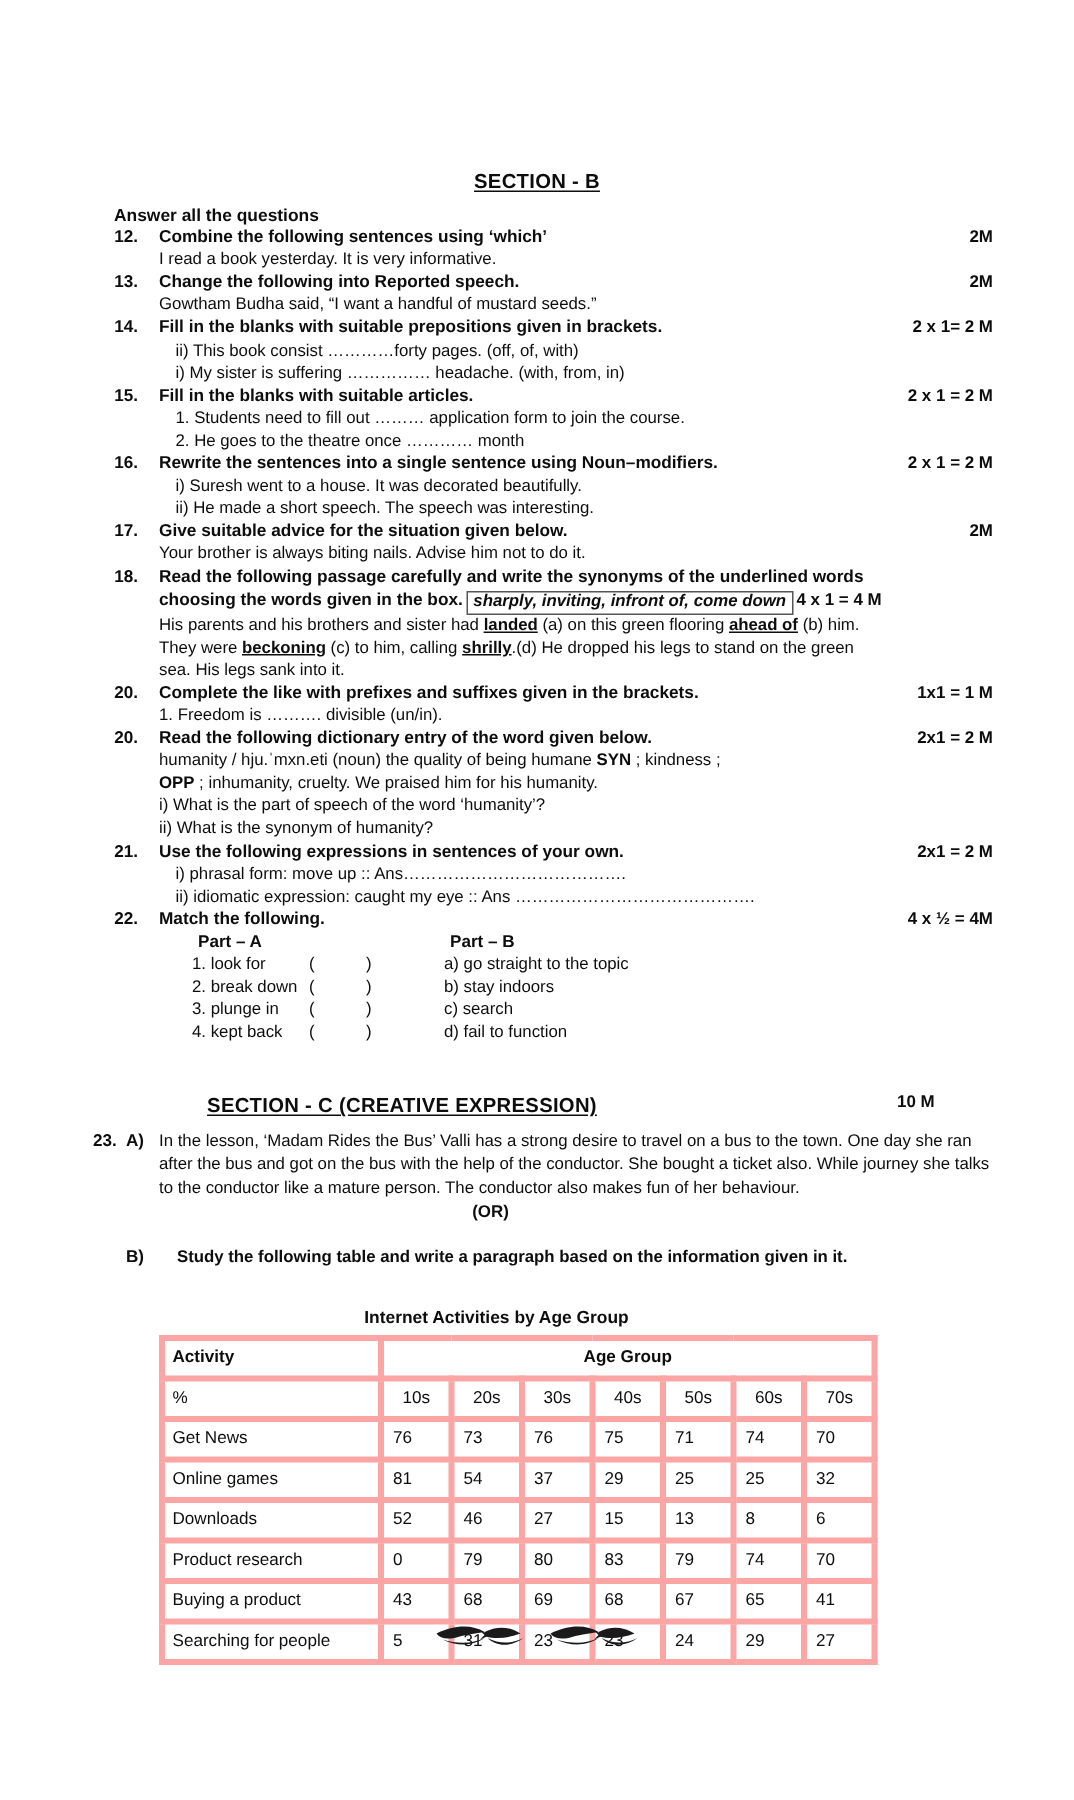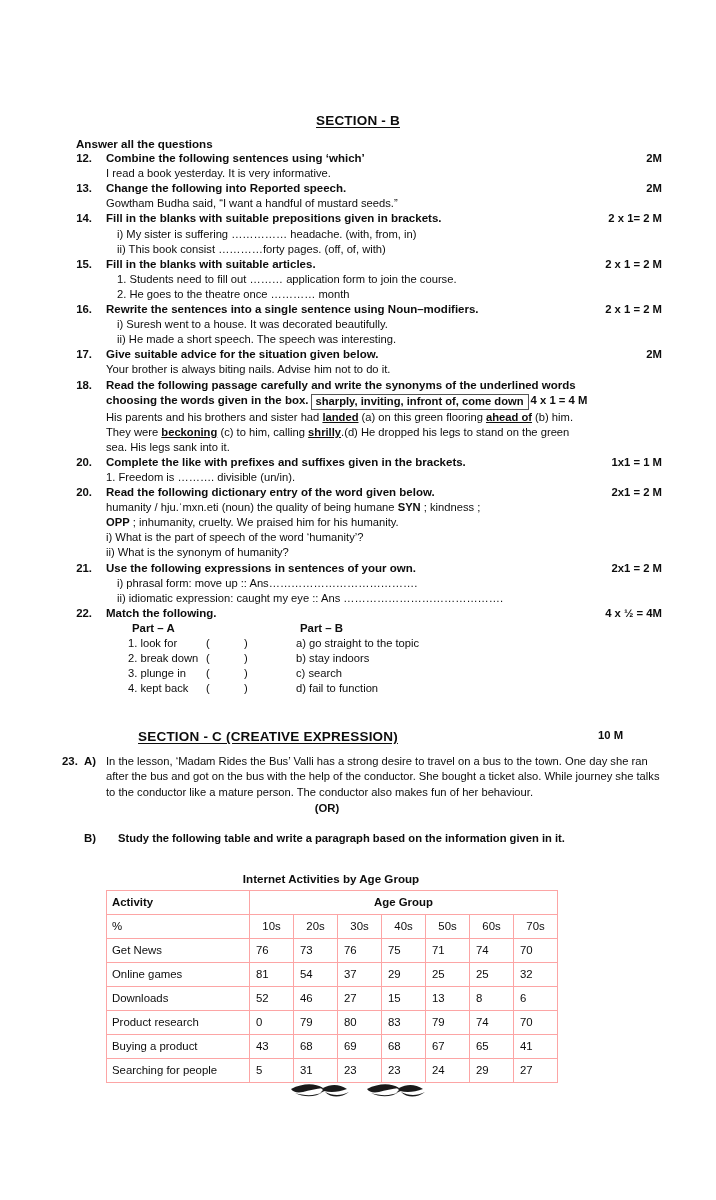--- a/index.html
+++ b/index.html
@@ -99,20 +99,21 @@
     font-weight: bold;
     font-size: 11.3px;
     white-space: nowrap;
   }
 
   
   .wordbox {
     display: inline-block;
     border: 1px solid #555;
     padding: 0px 4px 1px 4px;
+    font-style: italic;
     font-weight: bold;
     font-size: 11.2px;
     line-height: 13px;
     vertical-align: -1px;
     margin: 0 2px;
   }
 
   
   .match-head {
     display: flex;
@@ -162,21 +163,21 @@
   }
   table.act {
     position: absolute;
     left: 106px;
     top: 890px;
     border-collapse: collapse;
     font-size: 11.4px;
     background: #fff;
   }
   table.act td, table.act th {
-    border: 1px solid #fca5a5;
+    border: 4px solid #fca5a5;
     padding: 3px 5px 4px 5px;
     font-weight: normal;
     text-align: left;
     height: 16px;
   }
   table.act .acth {
     width: 132px;
     font-weight: bold;
   }
   table.act .pct {
@@ -238,22 +239,22 @@
         <div class="qtitle">Change the following into Reported speech.</div>
         <div class="sub">Gowtham Budha said, “I want a handful of mustard seeds.”</div>
         <span class="marks" style="top:0;">2M</span>
       </div>
     </div>
 
     <div class="q">
       <div class="qnum">14.</div>
       <div class="qbody">
         <div class="qtitle">Fill in the blanks with suitable prepositions given in brackets.</div>
+        <div class="sub indent1">ii) This book consist …………forty pages. (off, of, with)</div>
         <div class="sub indent1">i) My sister is suffering …………… headache. (with, from, in)</div>
-        <div class="sub indent1">ii) This book consist …………forty pages. (off, of, with)</div>
         <span class="marks" style="top:0;">2 x 1= 2 M</span>
       </div>
     </div>
 
     <div class="q">
       <div class="qnum">15.</div>
       <div class="qbody">
         <div class="qtitle">Fill in the blanks with suitable articles.</div>
         <div class="sub indent1">1. Students need to fill out ……… application form to join the course.</div>
         <div class="sub indent1">2. He goes to the theatre once ………… month</div>

